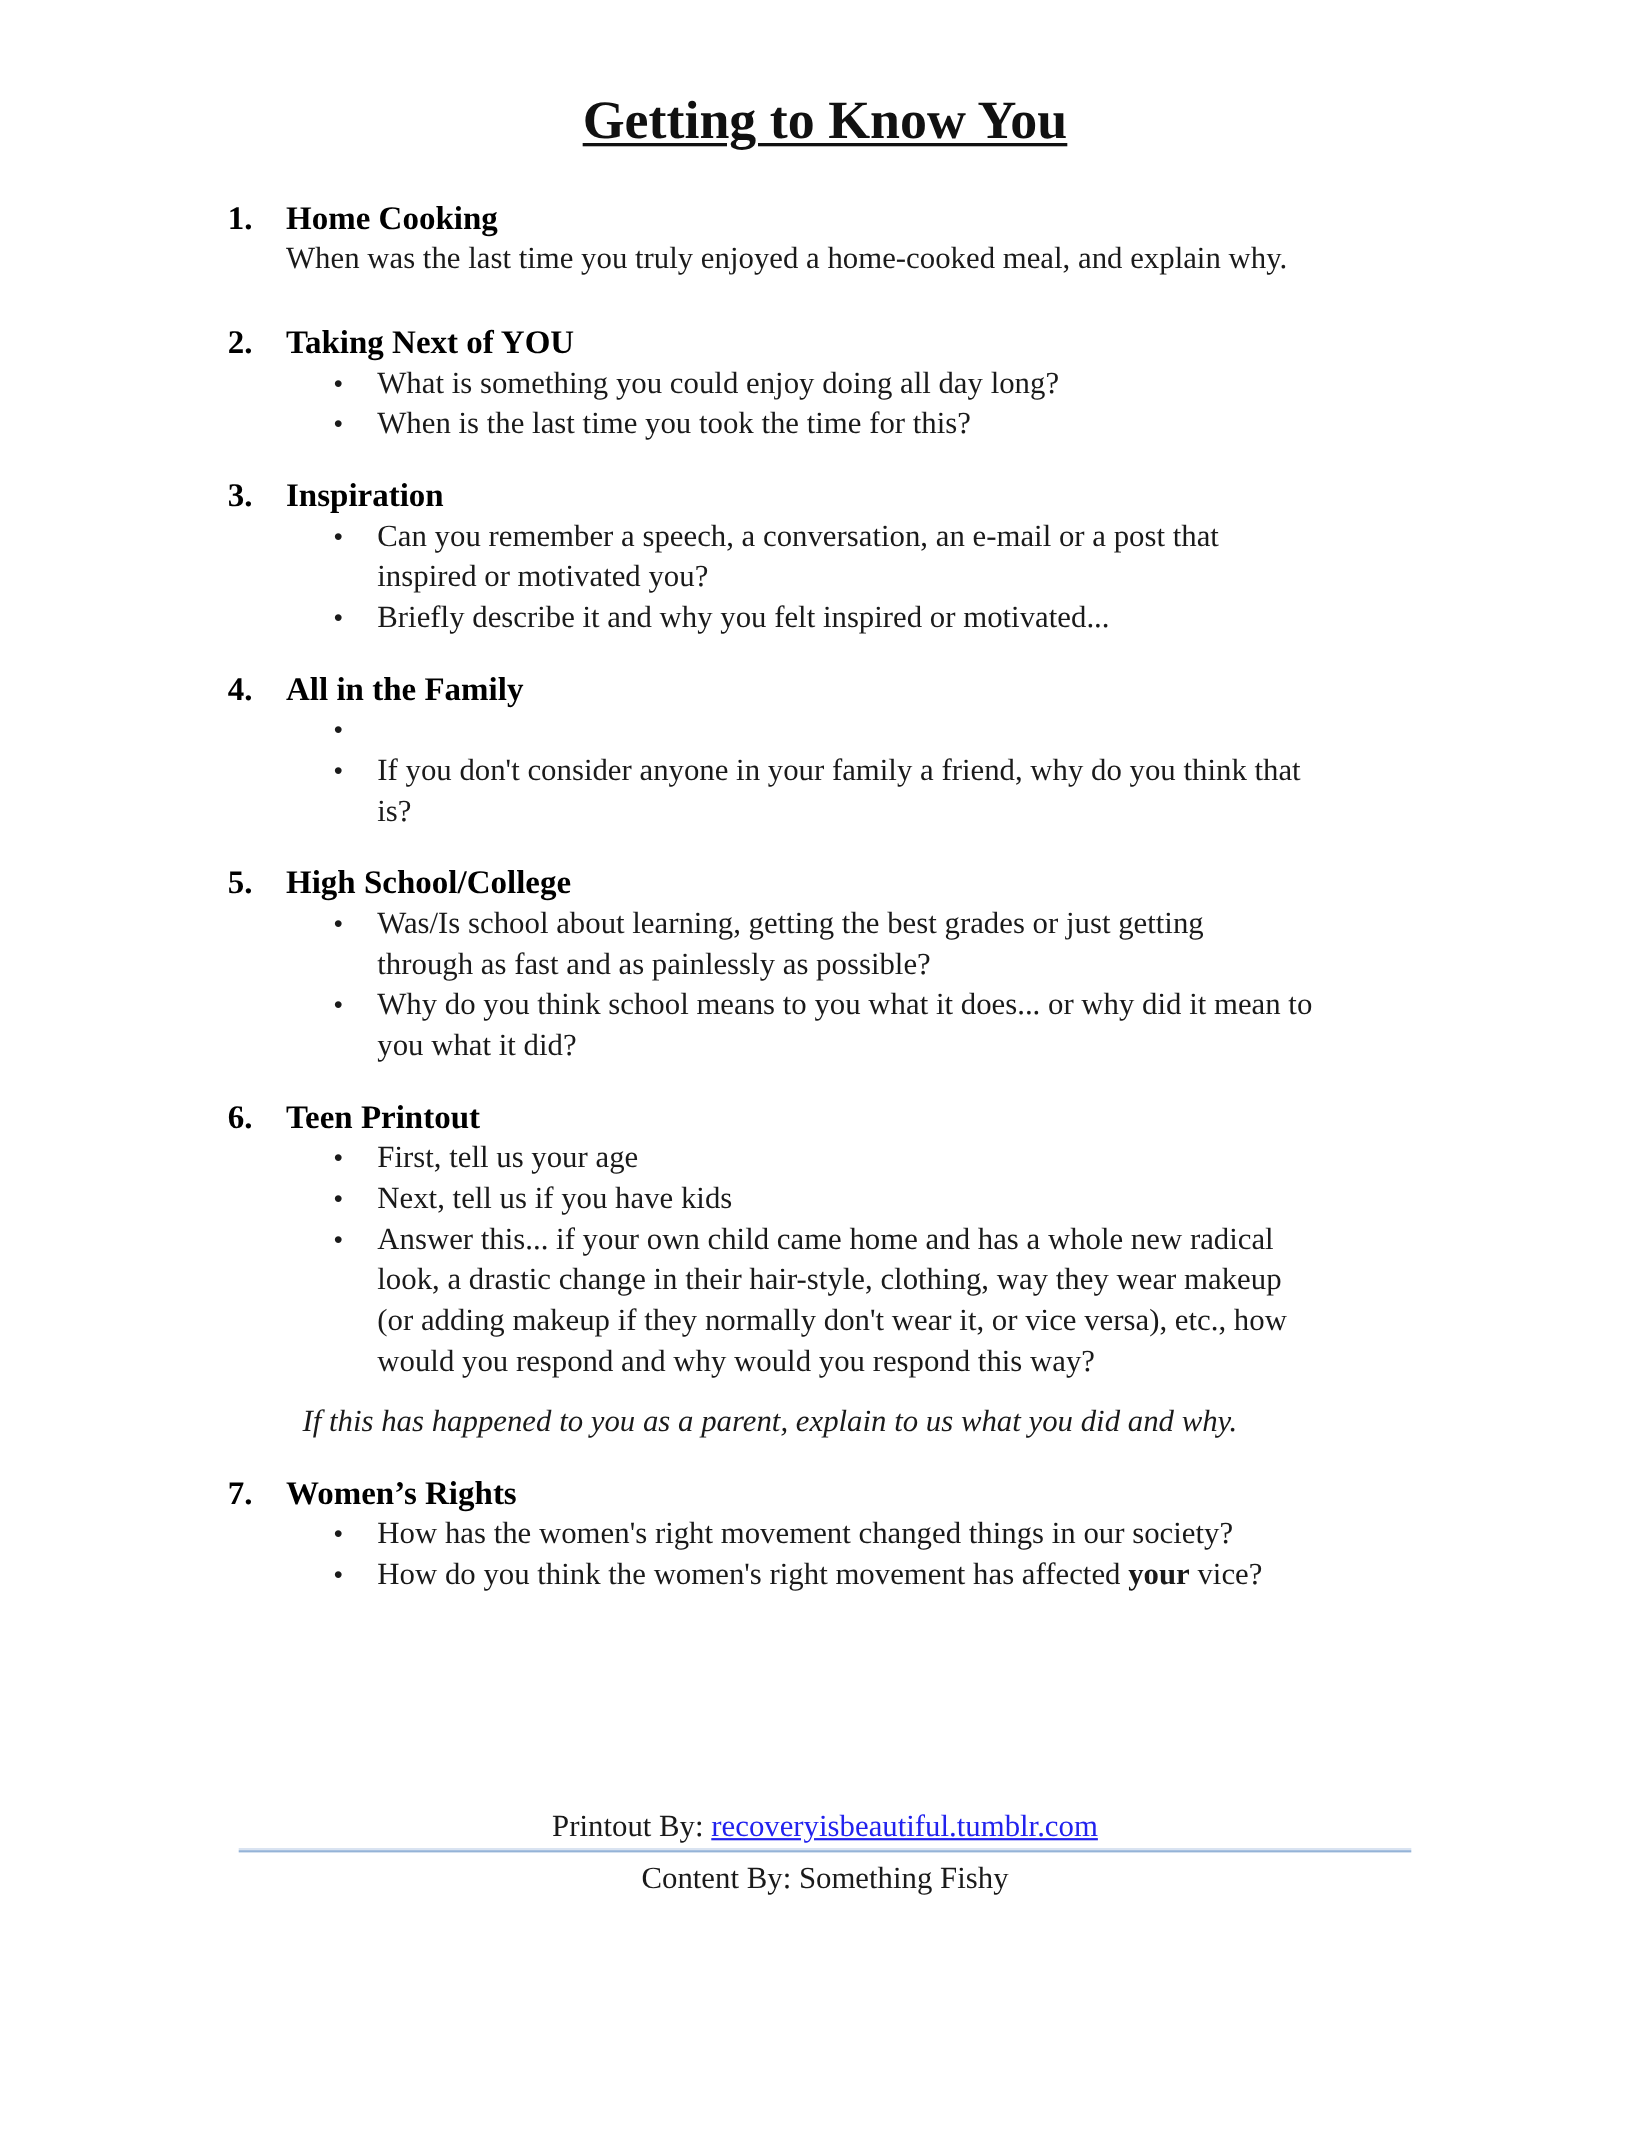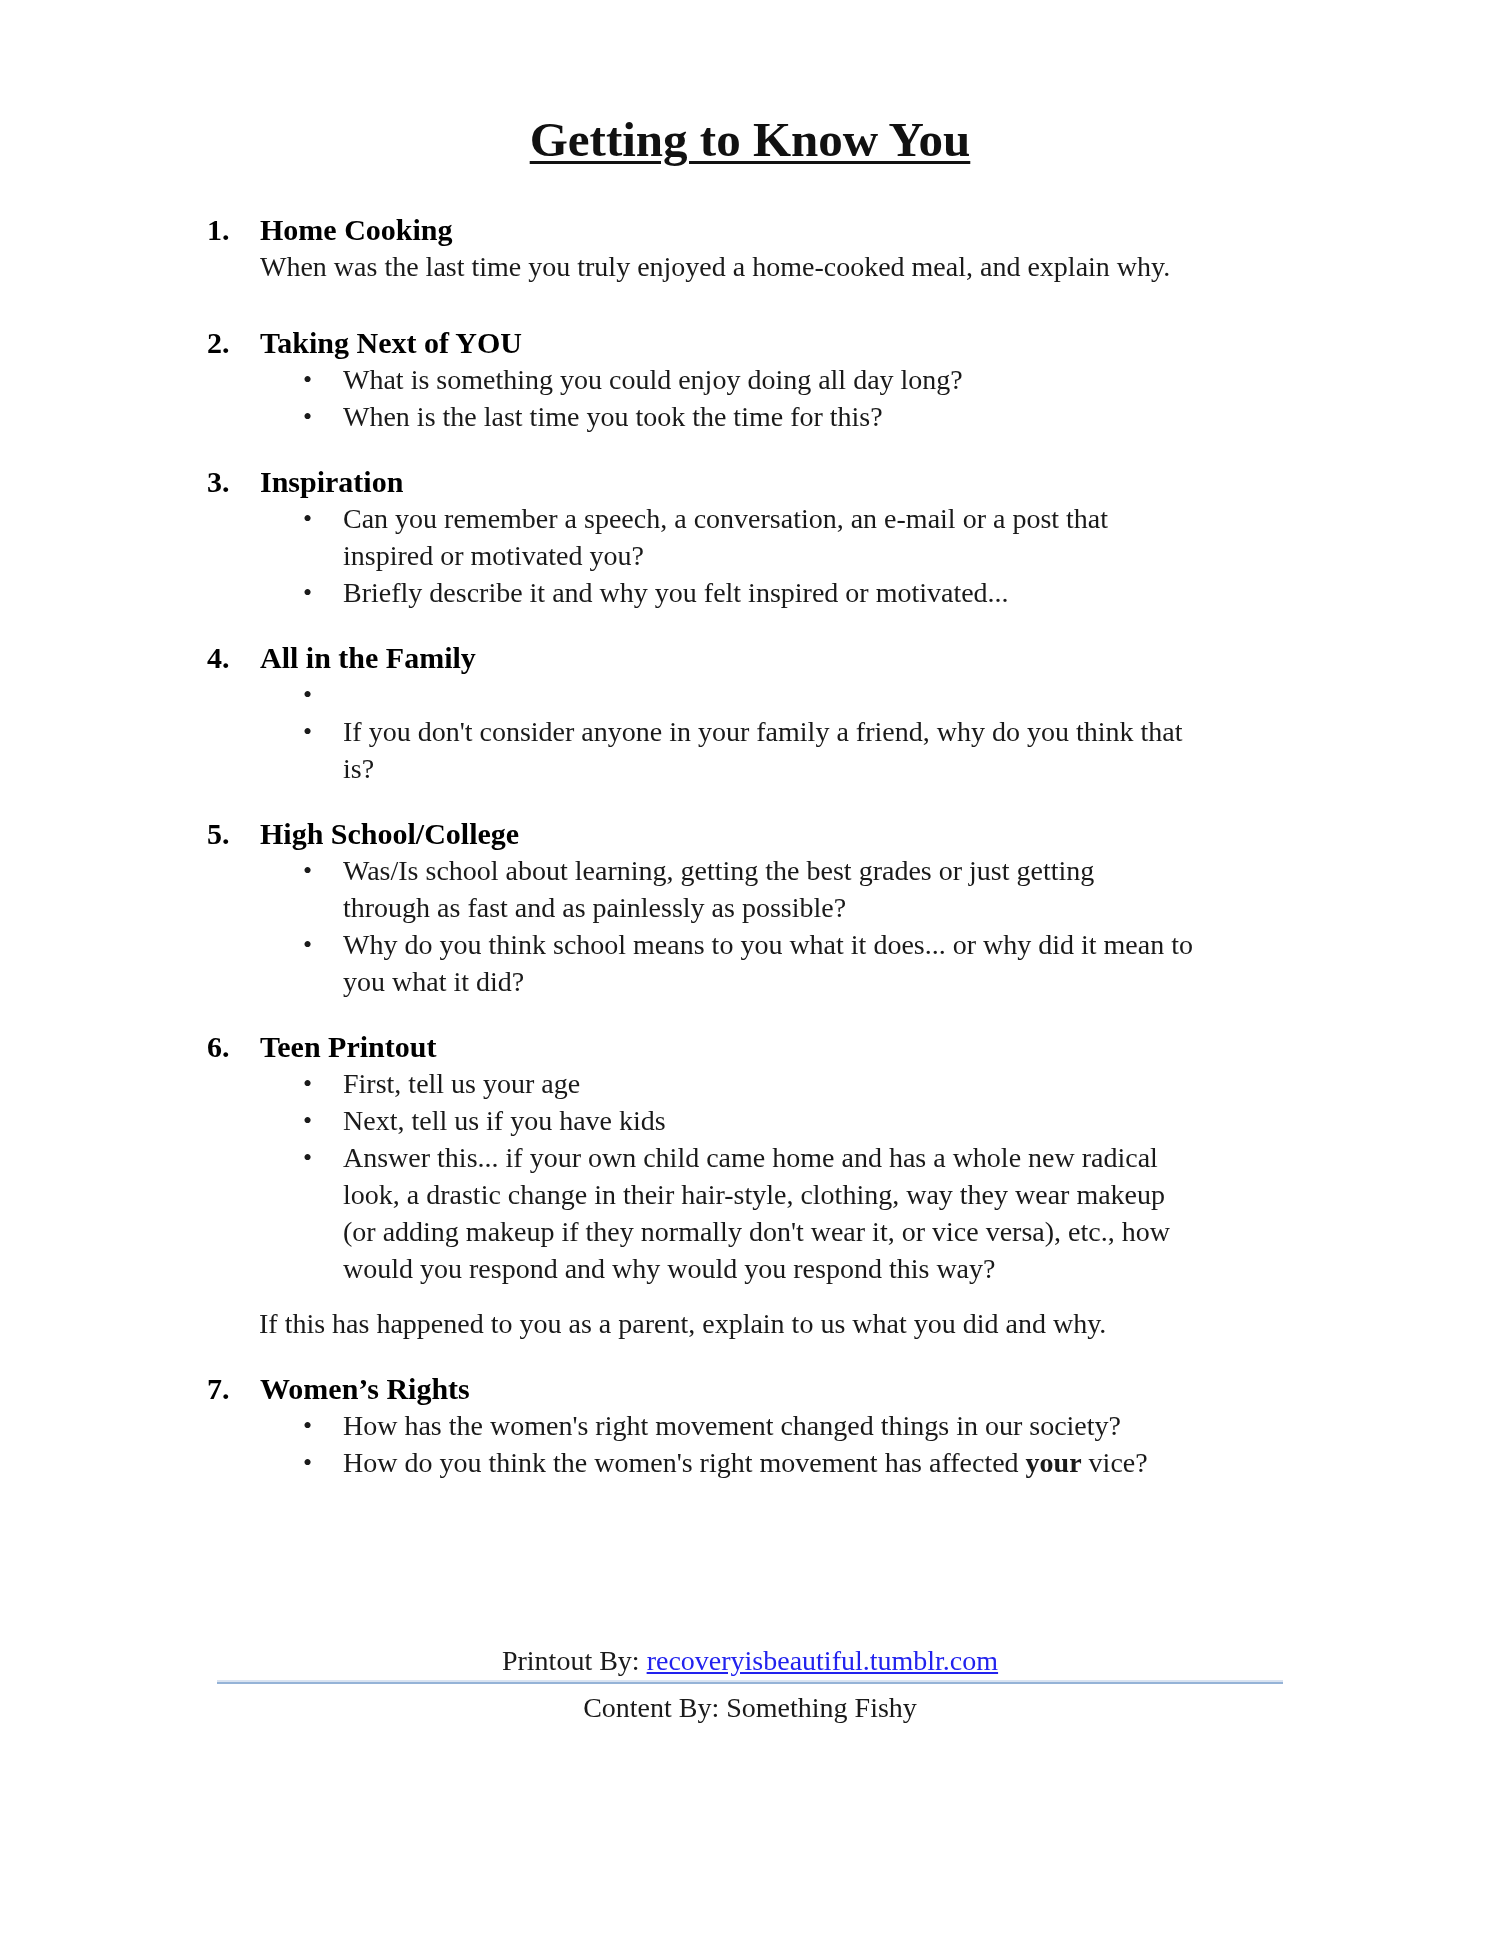--- a/index.html
+++ b/index.html
@@ -7,21 +7,21 @@
     position: relative;
     width: 1500px;
     height: 1941px;
     background: #ffffff;
     font-family: "Liberation Serif", "DejaVu Serif", serif;
     color: #1a1a1a;
     overflow: hidden;
   }
   .doc-title {
     margin: 0 0 42px 0;
-    padding-top: 111px;
+    padding-top: 80px;
     text-align: center;
     font-size: 49px;
     line-height: 58px;
     font-weight: bold;
     color: #111111;
   }
   .doc-title .u {
     text-decoration: underline;
     text-decoration-thickness: 3px;
     text-underline-offset: 5px;
@@ -48,21 +48,22 @@
     display: flex;
     margin-left: 96px;
   }
   .dot {
     flex: none;
     width: 40px;
     font-size: 26px;
   }
   .bullet-text { white-space: pre-line; }
   .note {
-    margin: 18px 0 4px 52px;
+    margin: 18px 0 4px 68px;
+    font-style: italic;
   }
   .footer {
     position: absolute;
     top: 1644px;
     left: 0;
     width: 100%;
     text-align: center;
     font-size: 28px;
     line-height: 34px;
   }

